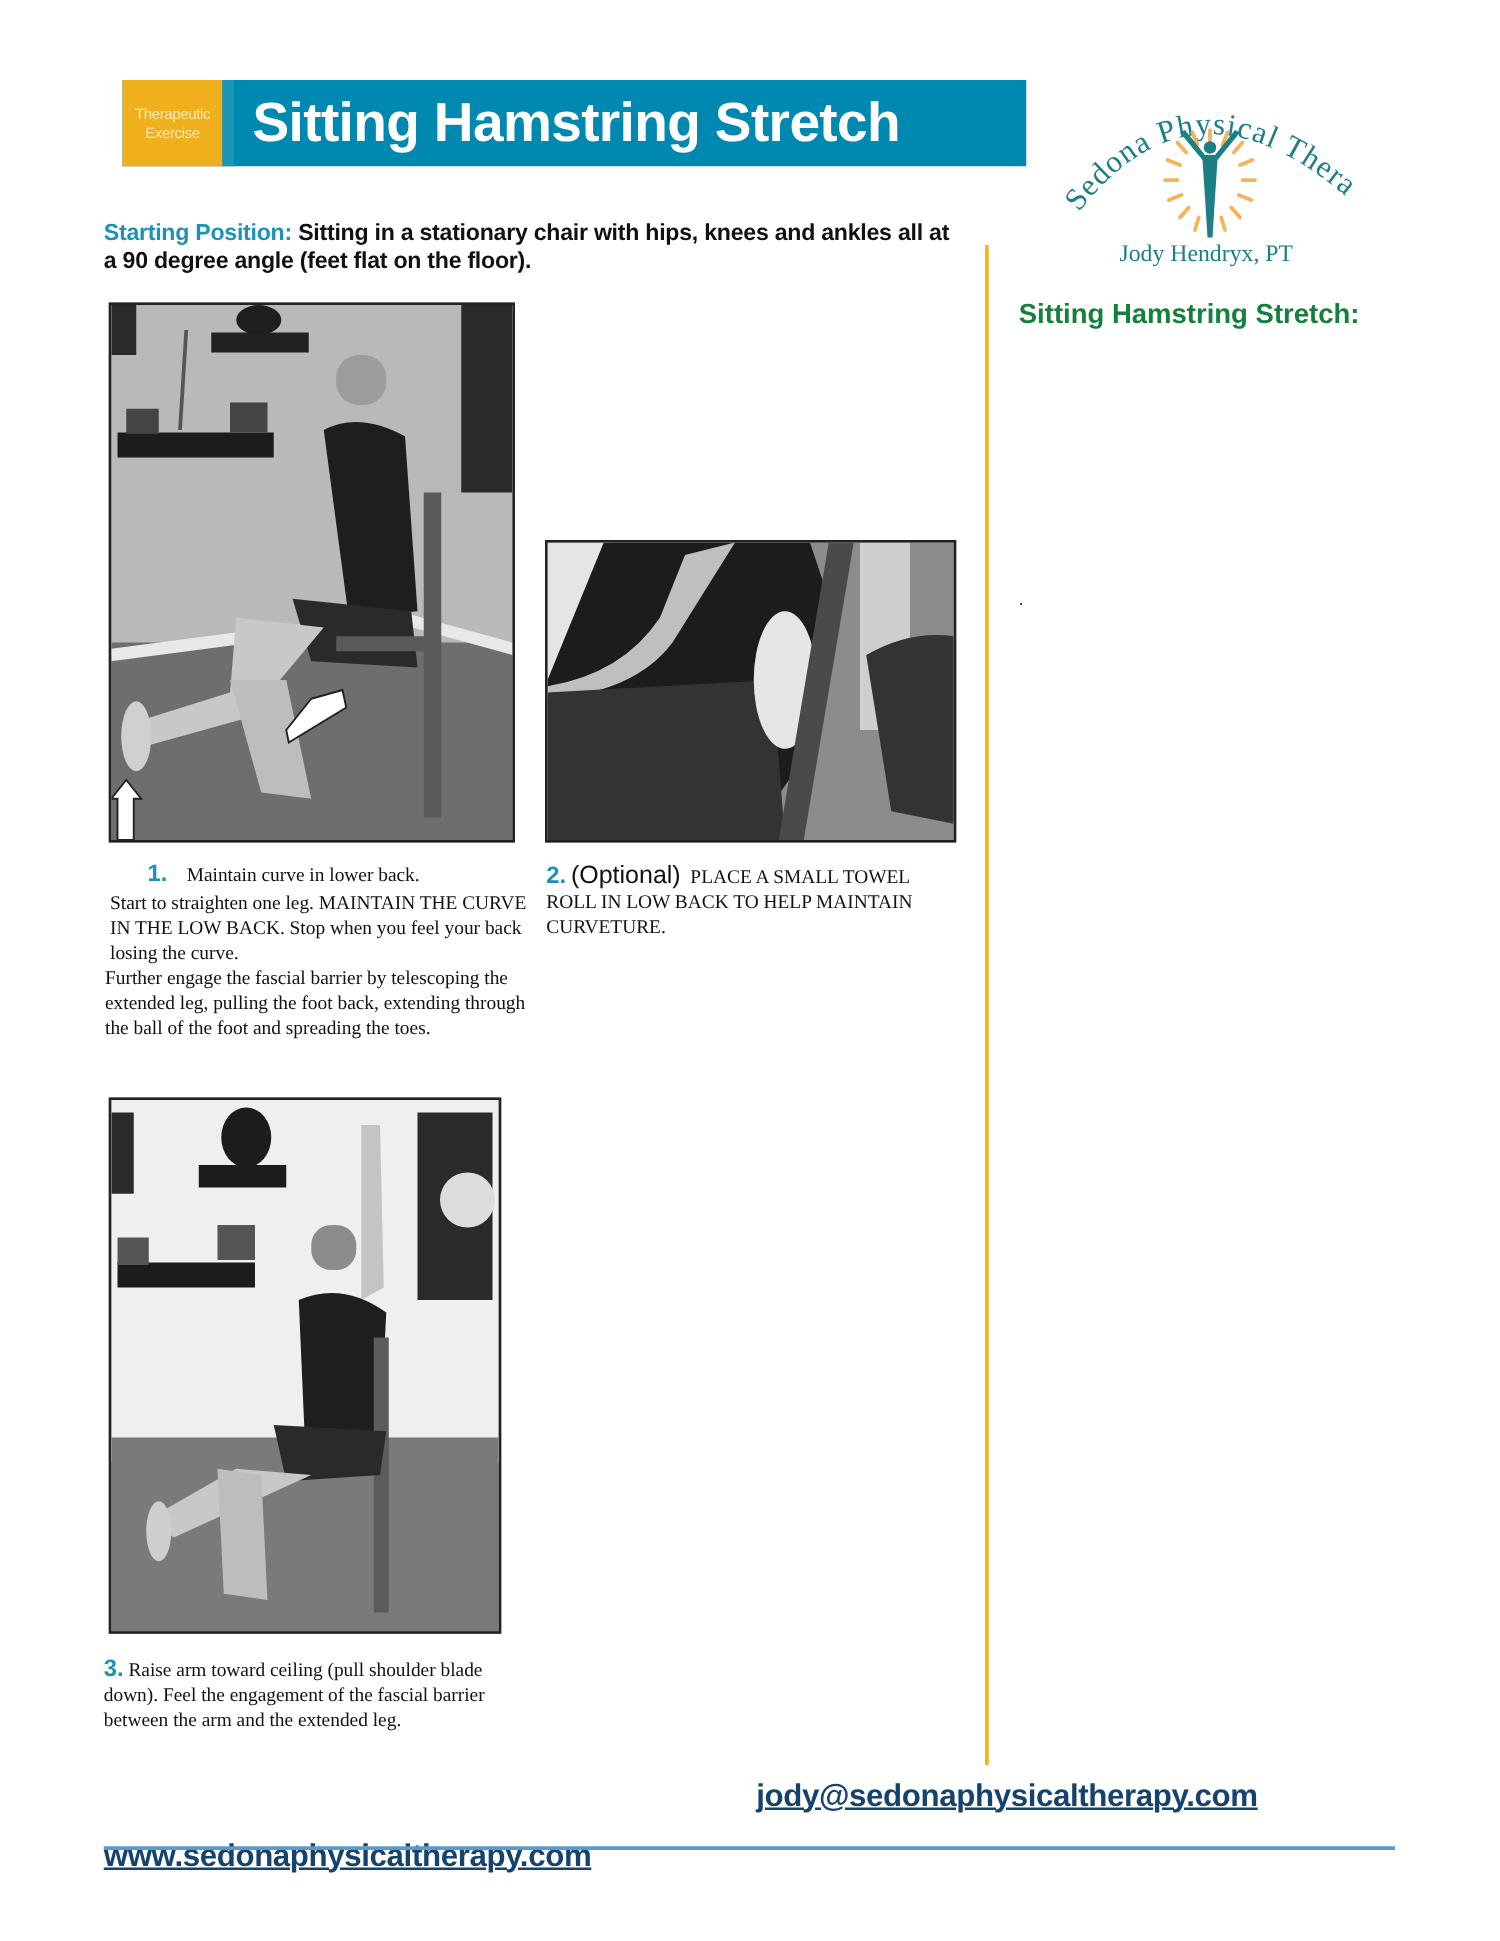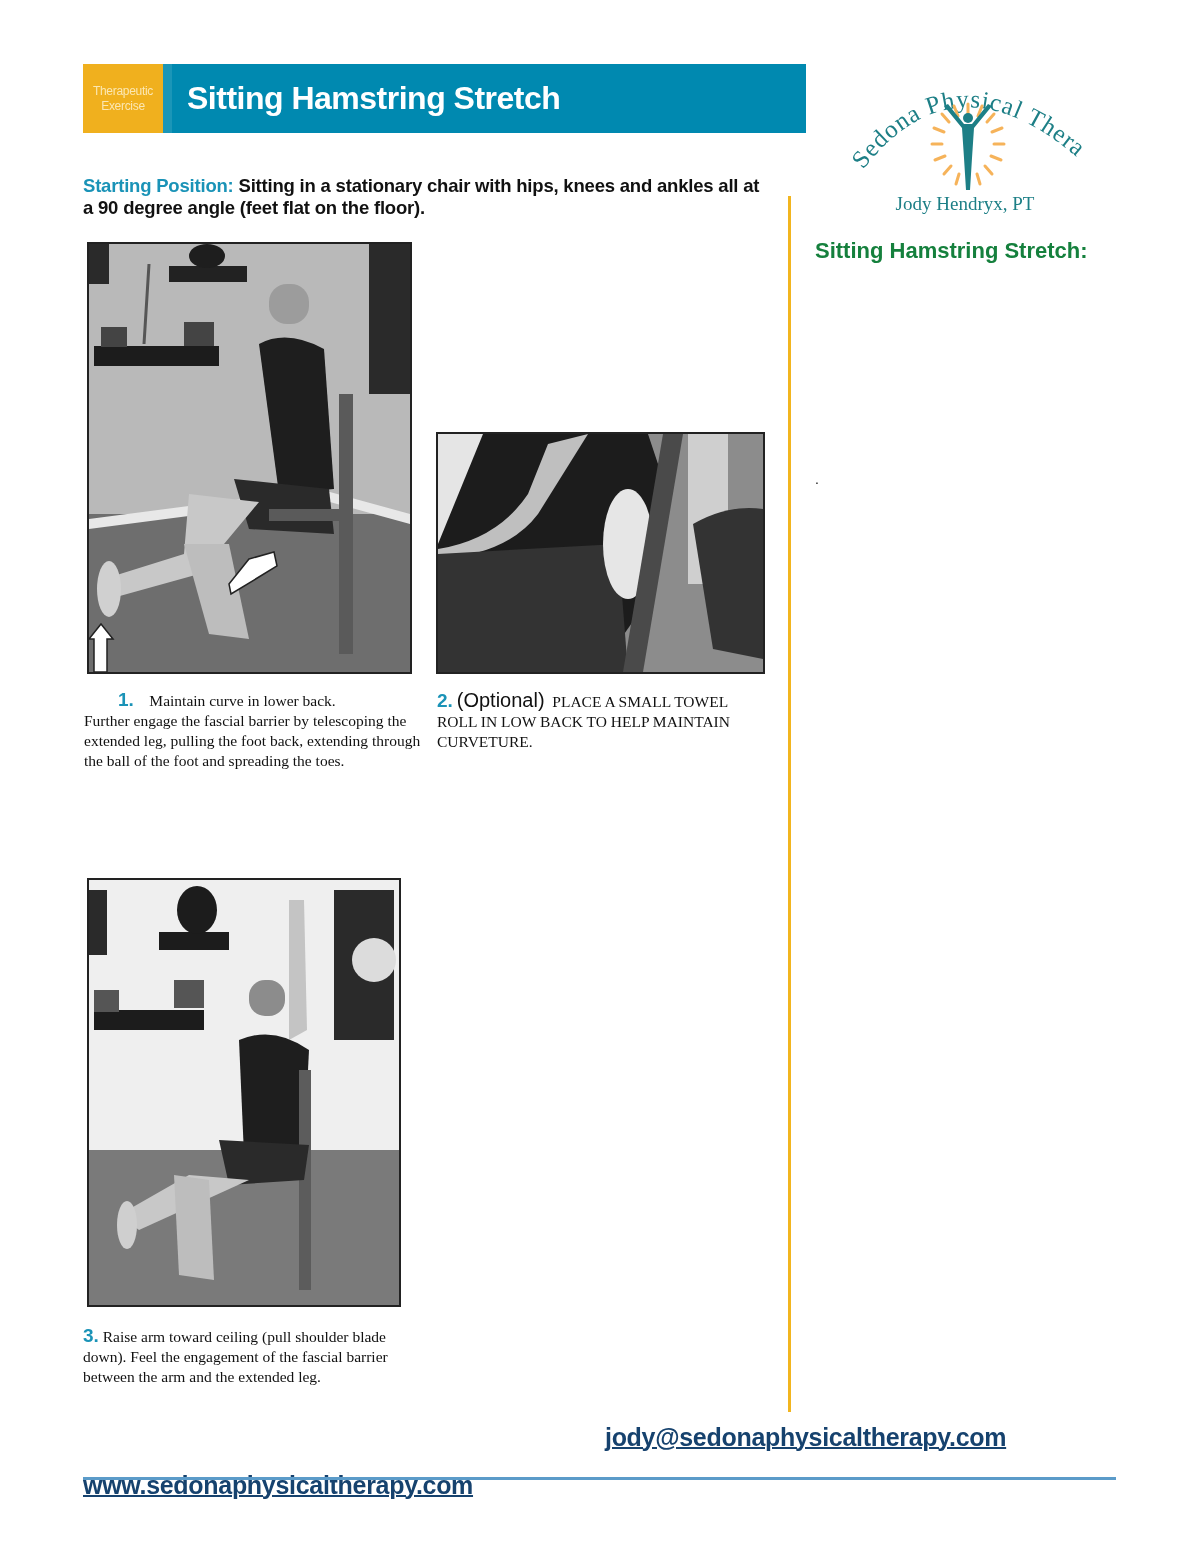--- a/index.html
+++ b/index.html
@@ -1,25 +1,25 @@
 <!DOCTYPE html>
 <html><head>
 <meta charset="utf-8">
 <style>
   html, body { margin:0; padding:0; background:#ffffff; }
   body { width:1200px; height:1553px; position:relative; overflow:hidden;
          font-family:"Liberation Sans", sans-serif; color:#111; }
 
-  .header { position:absolute; left:83px; top:64px; width:723px; height:69px; background:#0089b0; }
+  .header { position:absolute; left:98px; top:64px; width:723px; height:69px; background:#0089b0; }
   .header .tag { position:absolute; left:0; top:0; width:80px; height:69px; background:#f0b01e;
                  color:#fbe7b3; font-size:12px; line-height:15px; text-align:center;
                  display:flex; flex-direction:column; justify-content:center; letter-spacing:-0.3px; }
   .header .stripe { position:absolute; left:80px; top:0; width:9px; height:69px; background:#1b96b8; }
   .header .title { position:absolute; left:104px; top:0; height:84px; line-height:69px;
-                   color:#ffffff; font-size:32px; font-weight:bold; letter-spacing:-0.5px; }
+                   color:#ffffff; font-size:44px; font-weight:bold; letter-spacing:-0.5px; }
 
   .logo { position:absolute; left:835px; top:60px; width:260px; height:160px; }
   .logo .sub { position:absolute; left:0; width:100%; top:133px; text-align:center;
                font-family:"Liberation Serif", serif; color:#1d7f86; font-size:19px; }
 
   .starting { position:absolute; left:83px; top:175px; width:690px;
               font-size:18.5px; line-height:22px; font-weight:bold; color:#111; letter-spacing:-0.2px; }
   .starting .lbl { color:#1a93b7; }
 
   .vline { position:absolute; left:788px; top:196px; width:3px; height:1216px; background:#f2b51f; }
@@ -118,20 +118,21 @@
     <path d="M 95 300 L 120 390 L 160 395 L 140 300 Z" fill="#bdbdbd"></path>
     <ellipse cx="20" cy="345" rx="12" ry="28" fill="#d0d0d0"></ellipse>
     <polygon points="160,315 185,308 188,322 142,350 140,340" fill="#ffffff" stroke="#222" stroke-width="1.5"></polygon>
     <polygon points="5,428 5,395 0,395 12,380 24,395 18,395 18,428" fill="#ffffff" stroke="#222" stroke-width="1.5"></polygon>
   </svg>
 </div>
 <div class="cap" style="left:84px; top:690px; width:340px;">
   <div style="padding-left:34px;">
     <span class="num">1.</span>&nbsp;&nbsp;&nbsp;&nbsp;<span>Maintain curve in lower back.</span>
   </div>
+  <div style="padding-left:4px; margin-top:2px;">Start to straighten one leg.  MAINTAIN THE CURVE IN THE LOW BACK.  Stop when you feel your back losing the curve.</div>
   <div>Further engage the fascial barrier by telescoping the extended leg, pulling the foot back, extending through the ball of the foot and spreading the toes.</div>
 </div>
 
 <div class="photo" style="left:436px; top:432px; width:325px; height:238px;">
   <svg viewBox="0 0 325 238" preserveAspectRatio="none">
     <rect x="0" y="0" width="325" height="238" fill="#8c8c8c"></rect>
     <rect x="0" y="0" width="50" height="110" fill="#e5e5e5"></rect>
     <path d="M 45 0 L 210 0 L 230 60 L 200 180 L 160 238 L 0 238 L 0 110 Z" fill="#1c1c1c"></path>
     <path d="M 0 115 Q 60 105 90 60 L 110 10 L 150 0 L 100 80 Q 70 120 0 125 Z" fill="#bfbfbf"></path>
     <path d="M 0 120 L 180 110 L 190 238 L 0 238 Z" fill="#333"></path>

